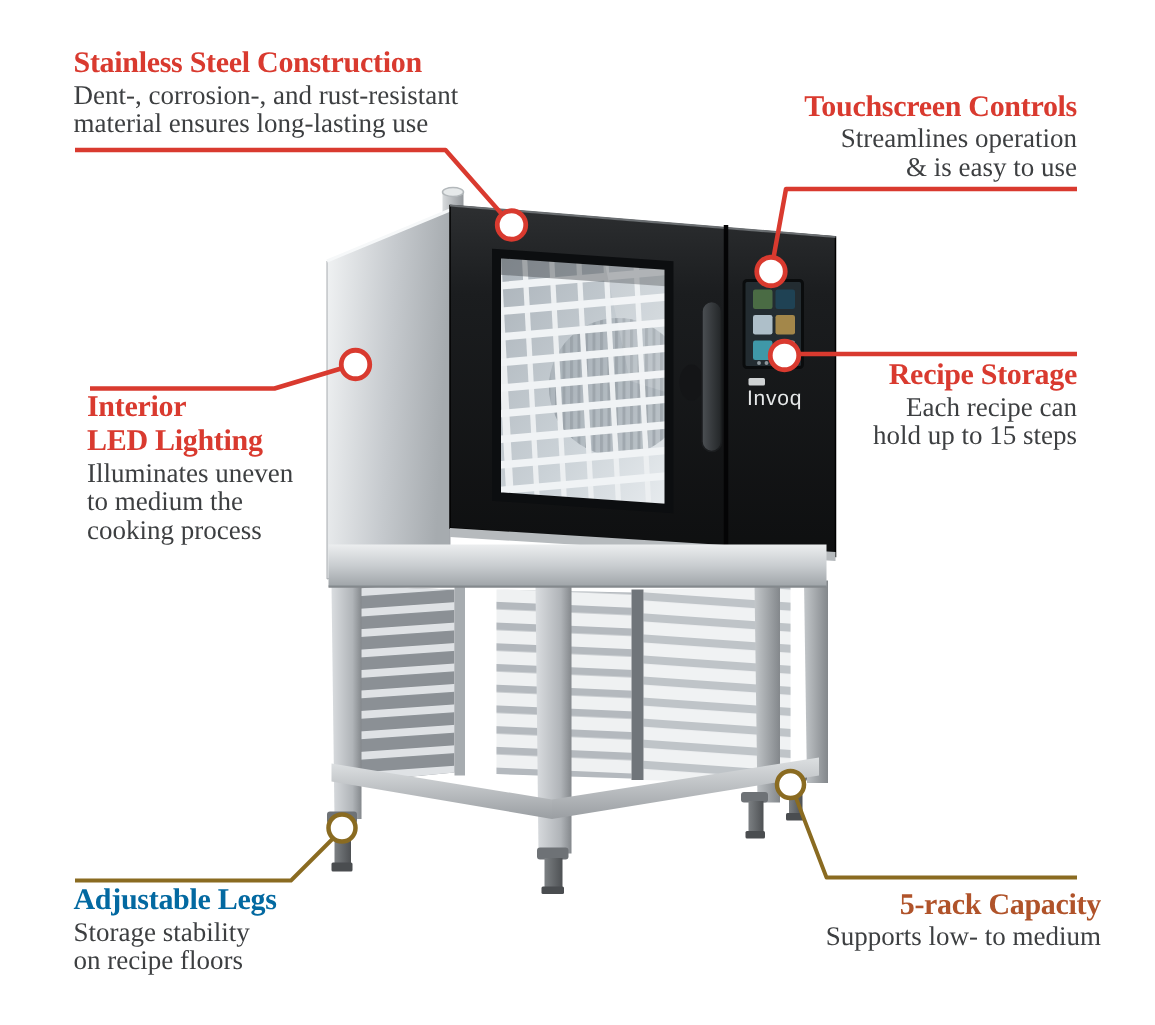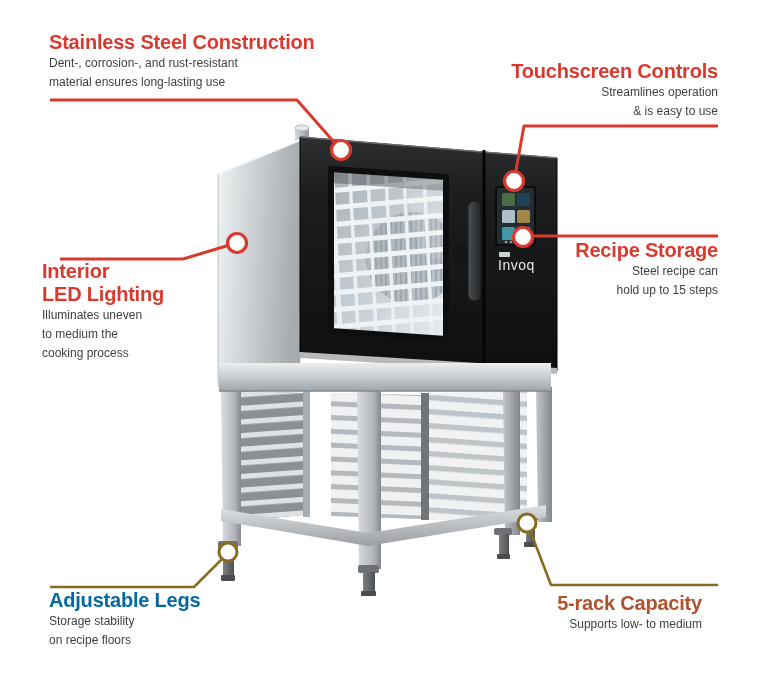--- a/index.html
+++ b/index.html
@@ -1,33 +1,33 @@
 <!DOCTYPE html>
 <html><head>
 <meta charset="utf-8">
 <style>
   html,body{margin:0;padding:0;background:#ffffff;}
   .stage{
     position:relative;width:770px;height:683px;background:#ffffff;overflow:hidden;
     font-family:"Liberation Sans",sans-serif;
   }
   .illustration{position:absolute;left:0;top:0;}
-  .callout{position:absolute;white-space:nowrap;}
+  .callout{position:absolute;white-space:nowrap;font-family:Liberation Serif, serif;}
   .callout .h{font-size:20px;font-weight:700;line-height:23px;letter-spacing:-0.2px;margin:0;}
   .h.red{color:#d93a2f;}
   .h.gold{color:#0369a1;}
   .h.brick{color:#b0532a;}
-  .callout .sub{font-size:12px;line-height:19px;color:#3d3f41;}
+  .callout .sub{font-size:18px;line-height:19px;color:#3d3f41;}
   .align-right{text-align:right;}
   #c-stainless{left:49px;top:31px;}
   #c-touch{right:52px;top:60px;text-align:right;}
-  #c-led{left:42px;top:260px;}
+  #c-led{left:58px;top:260px;}
   #c-recipe{right:52px;top:239px;}
   #c-legs{left:49px;top:589px;}
-  #c-racks{right:68px;top:592px;}
+  #c-racks{right:36px;top:592px;}
 </style>
 </head>
 <body>
 
 <div class="stage">
 
   <svg class="illustration" width="770" height="683" viewBox="0 0 770 683">
     <defs>
       <linearGradient id="gLeft" x1="0" y1="0" x2="1" y2="0.15">
         <stop offset="0" stop-color="#f1f3f4"></stop>
@@ -235,21 +235,21 @@
   <div class="callout" id="c-led">
     <div class="h red">Interior</div>
     <div class="h red">LED Lighting</div>
     <div class="sub">Illuminates uneven</div>
     <div class="sub">to medium the</div>
     <div class="sub">cooking process</div>
   </div>
 
   <div class="callout align-right" id="c-recipe">
     <div class="h red">Recipe Storage</div>
-    <div class="sub">Steel recipe can</div>
+    <div class="sub">Each recipe can</div>
     <div class="sub">hold up to 15 steps</div>
   </div>
 
   <div class="callout" id="c-legs">
     <div class="h gold">Adjustable Legs</div>
     <div class="sub">Storage stability</div>
     <div class="sub">on recipe floors</div>
   </div>
 
   <div class="callout align-right" id="c-racks">

